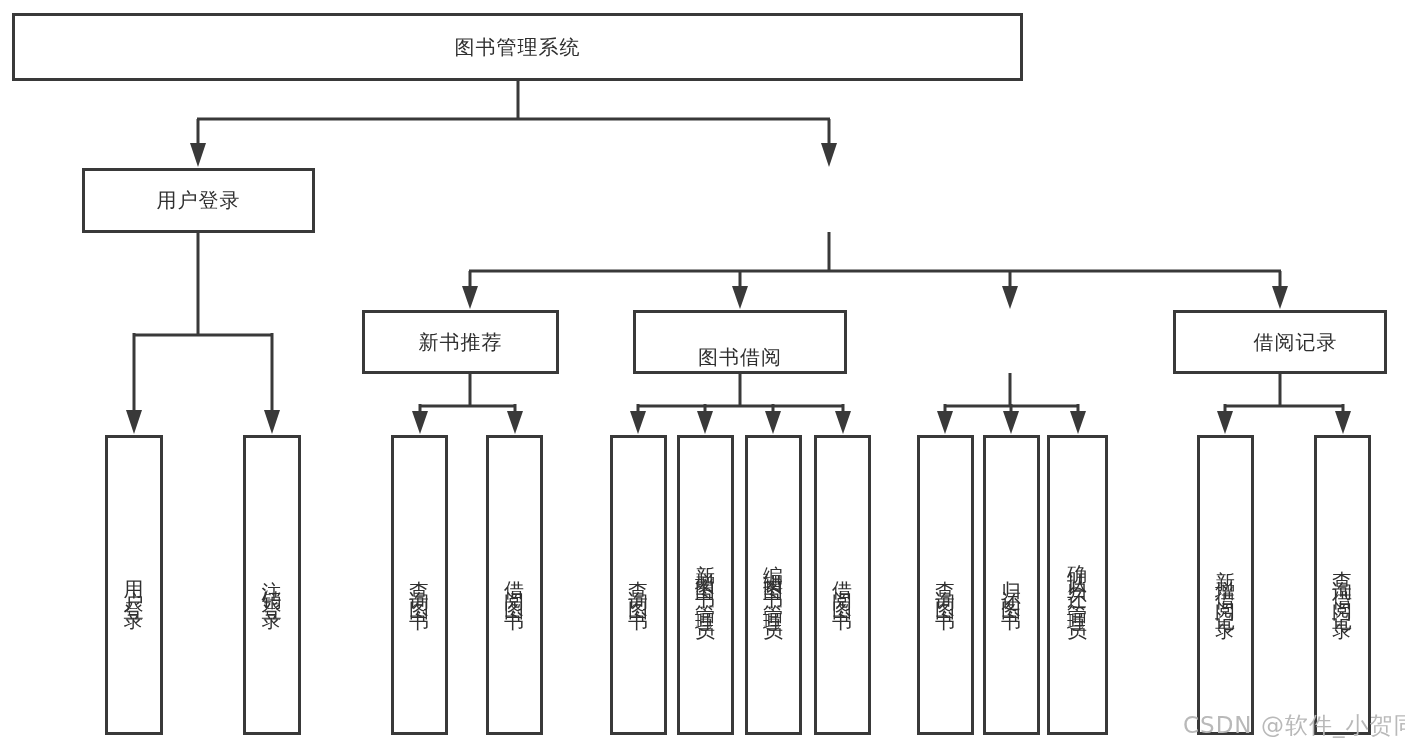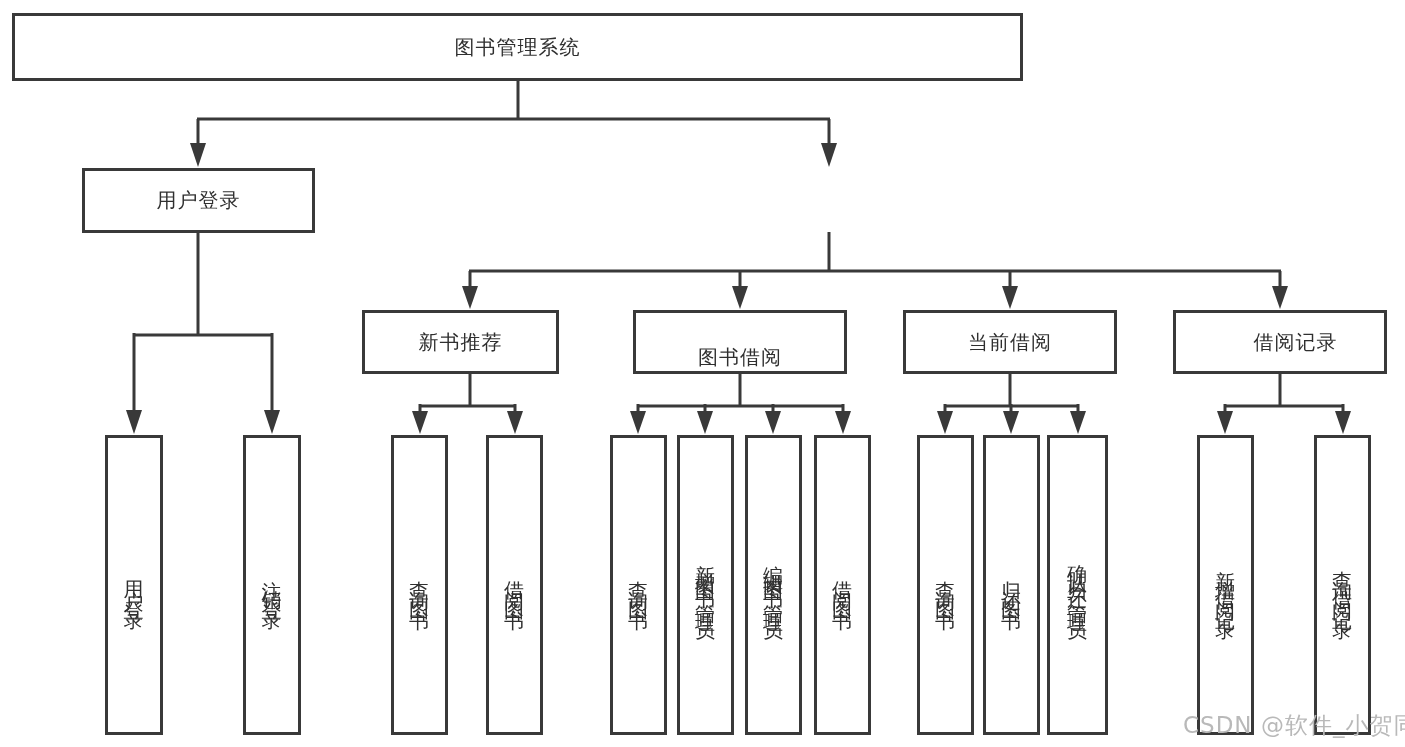--- a/index.html
+++ b/index.html
@@ -142,23 +142,20 @@
   <div class="hbox" id="n-user-login">
     <span>用户登录</span>
   </div>
 
   <div class="hbox" id="n-new-book">
     <span>新书推荐</span>
   </div>
   <div class="hbox" id="n-book-borrow">
     <span>图书借阅</span>
   </div>
-  <div class="hbox" id="n-current-borrow">
-    <span>当前借阅</span>
-  </div>
   <div class="hbox" id="n-borrow-record">
     <span>借阅记录</span>
   </div>
 
   <div class="vbox" id="v0">
     <span>用户登录</span>
   </div>
   <div class="vbox" id="v1">
     <span>注销登录</span>
   </div>

